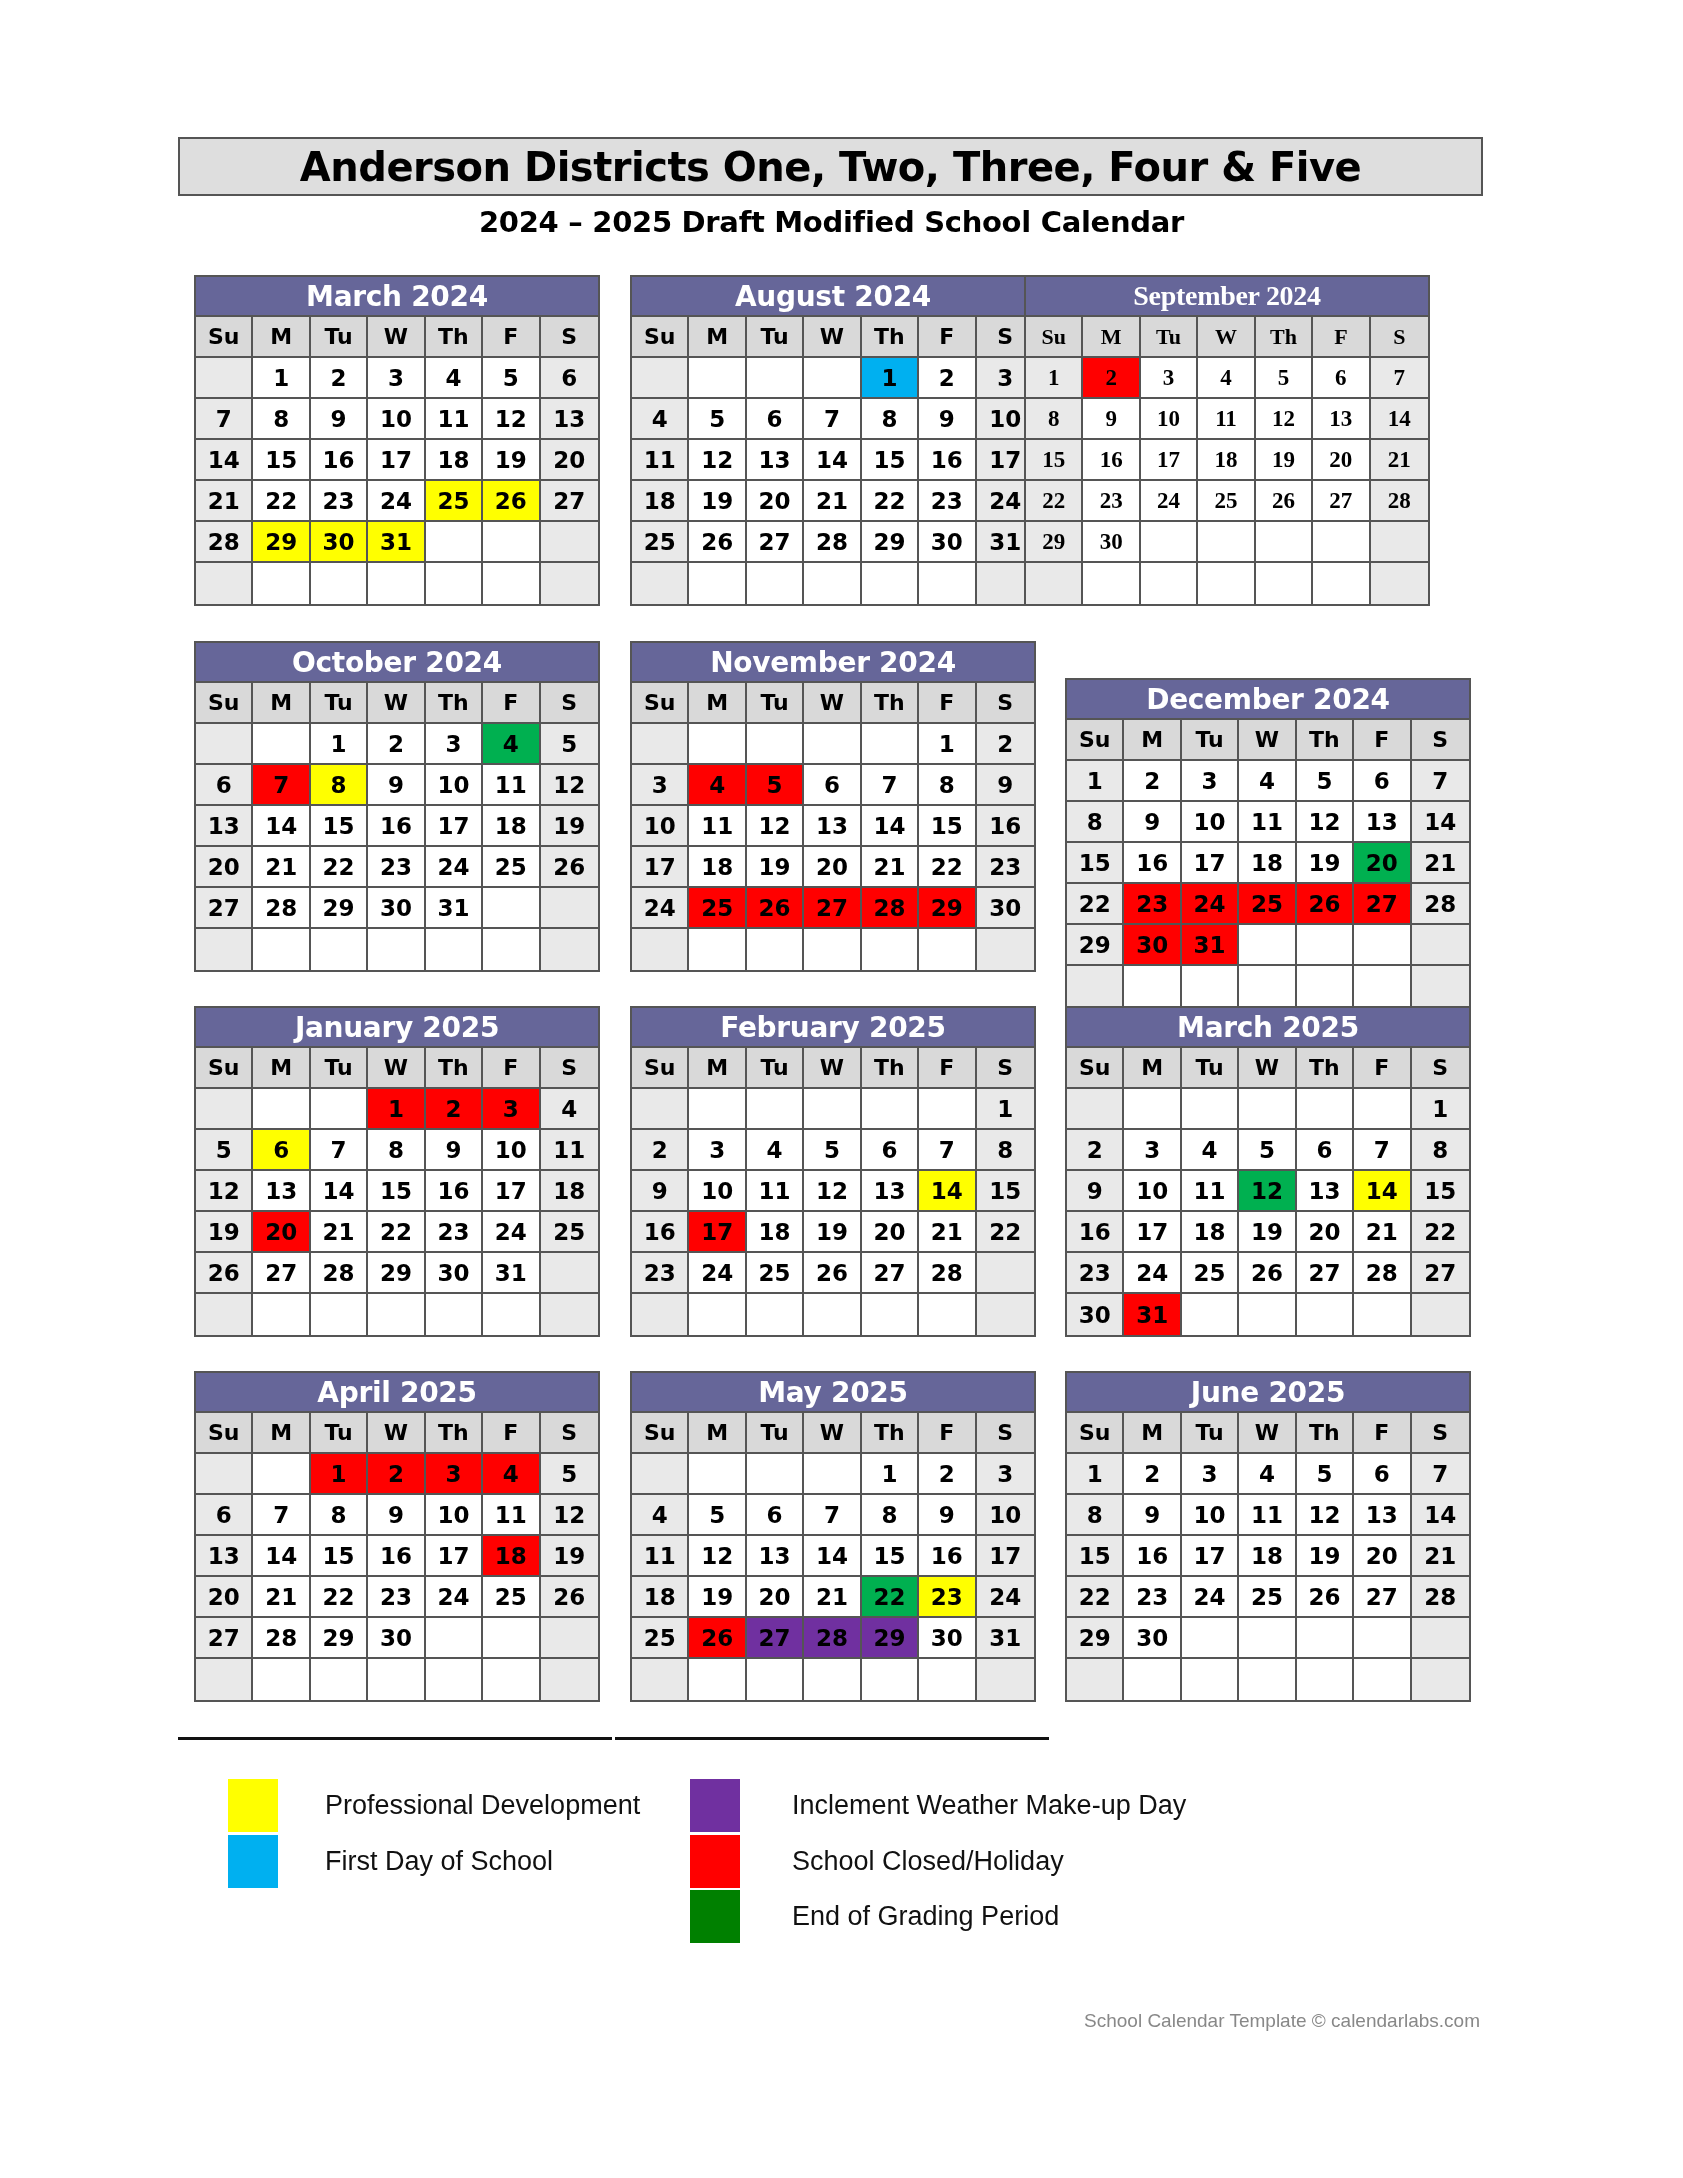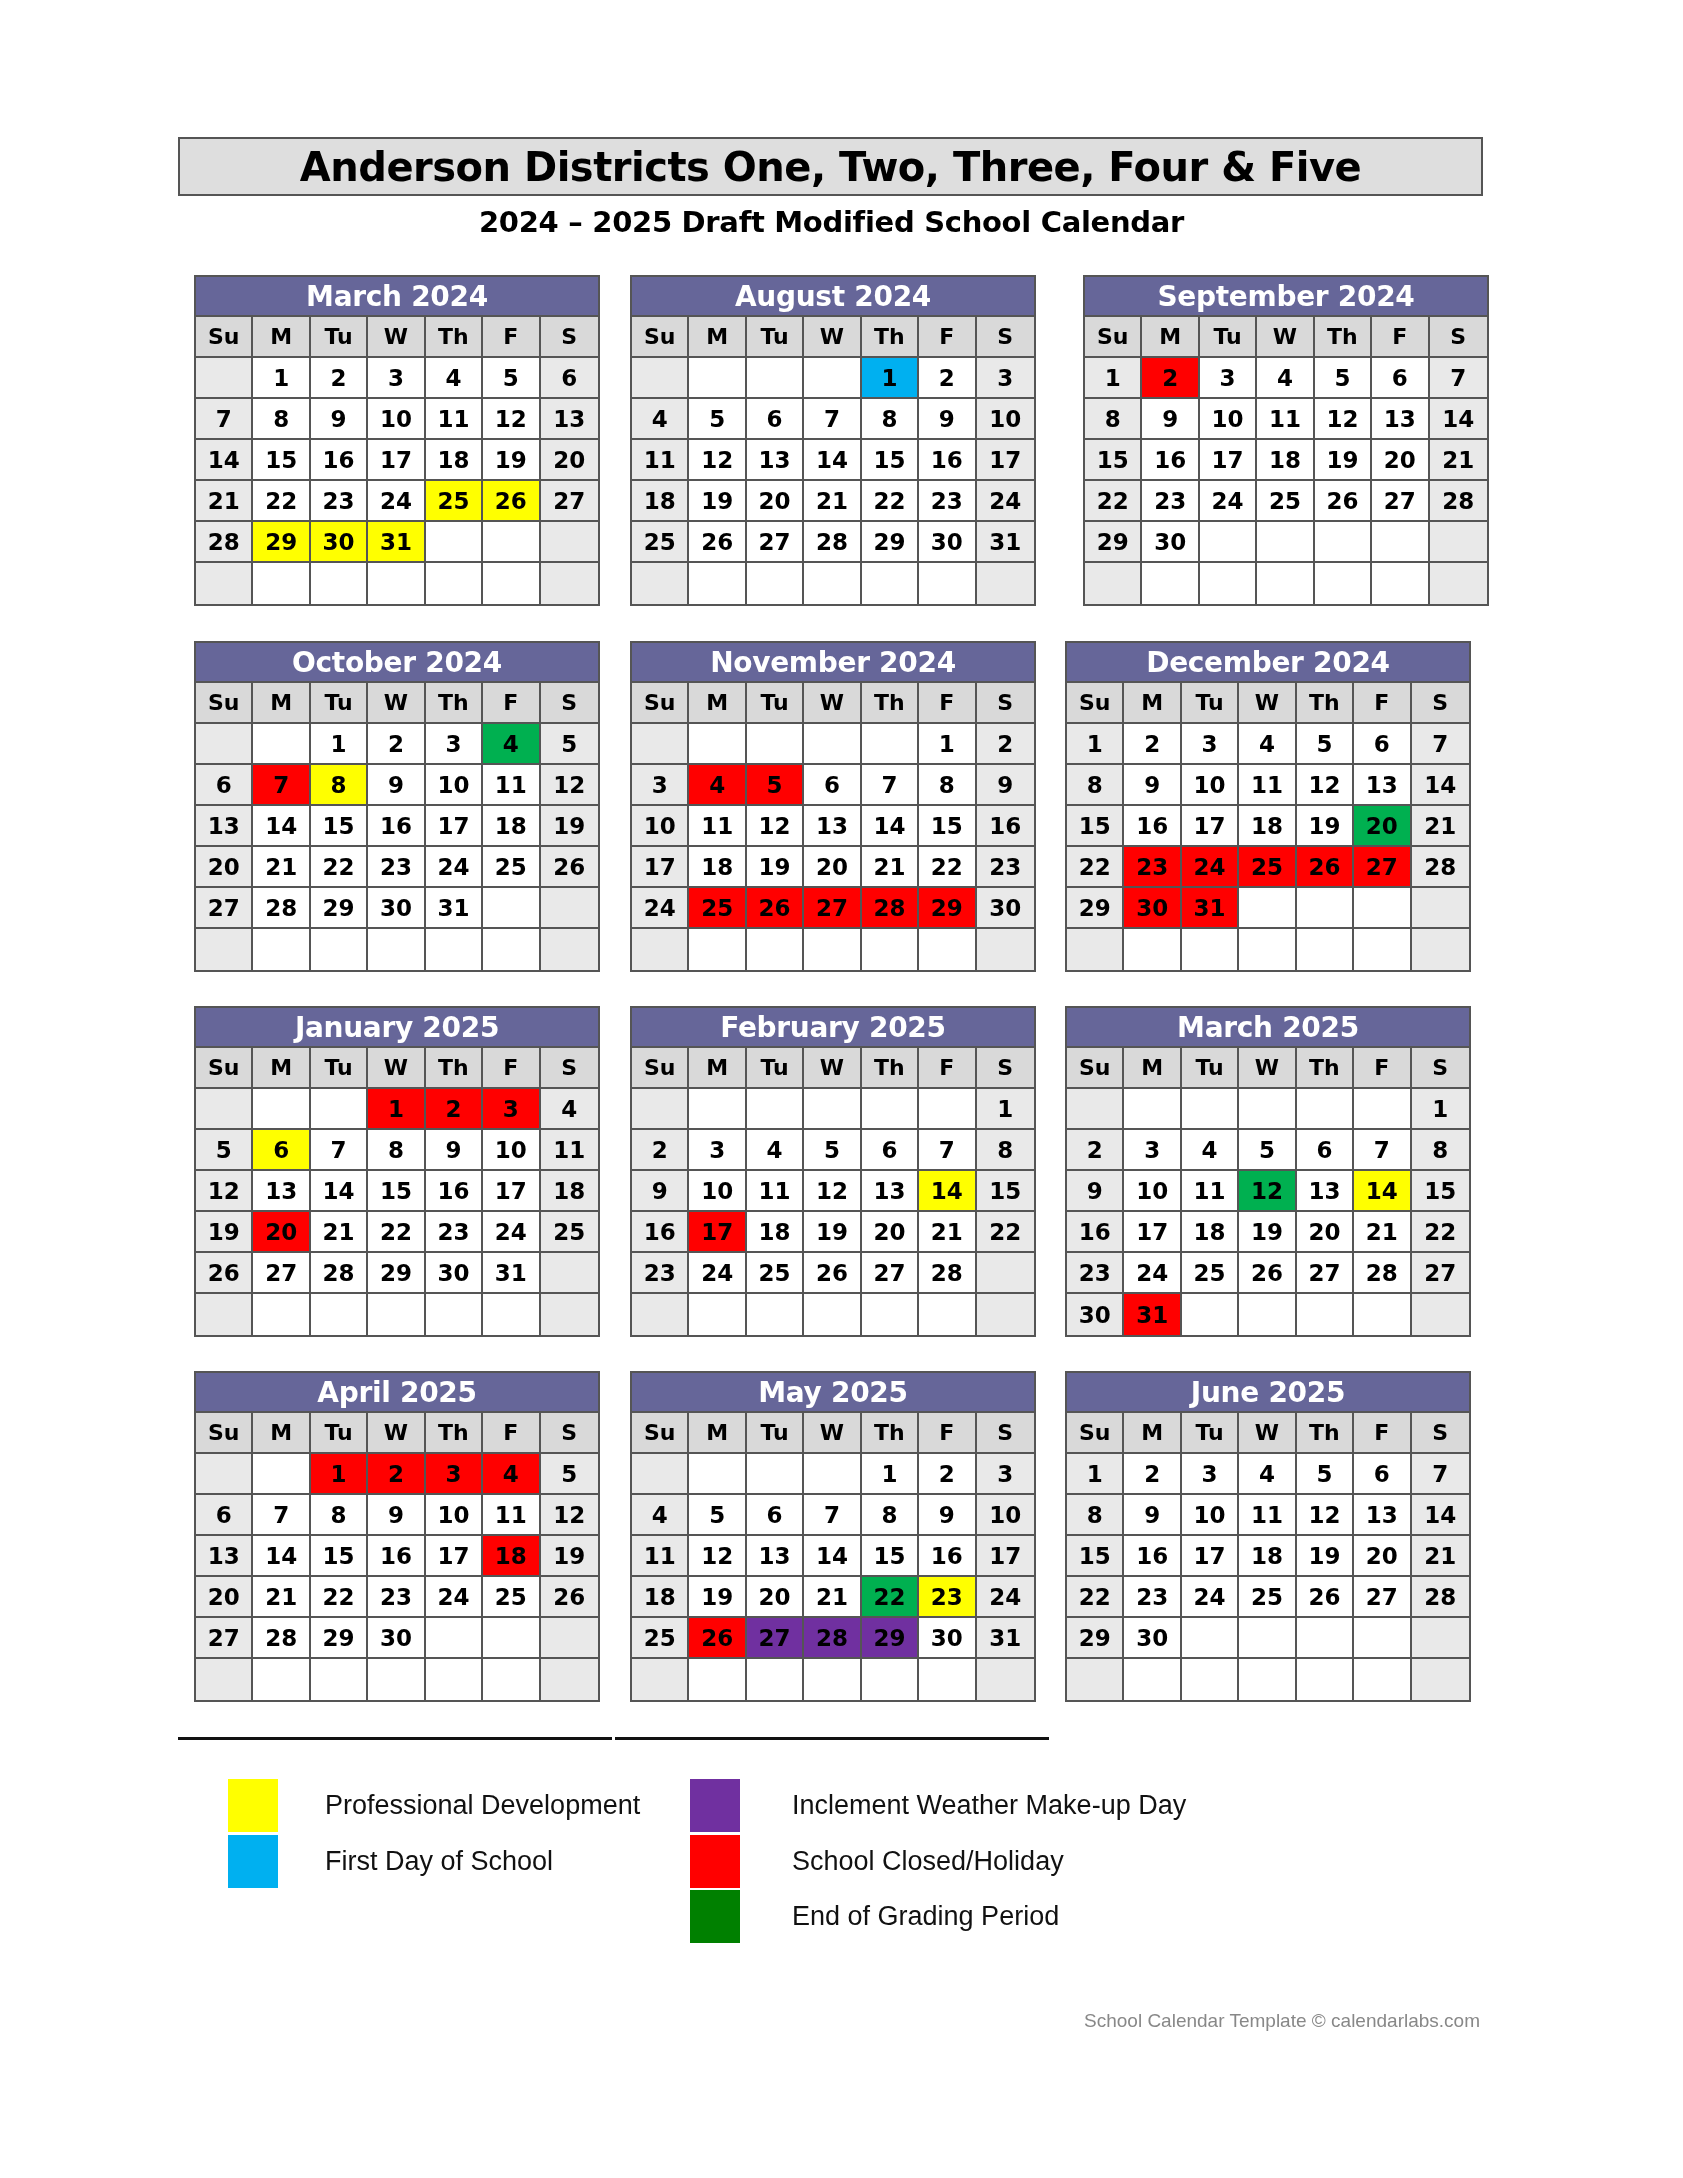--- a/index.html
+++ b/index.html
@@ -149,21 +149,21 @@
         <div class="cell weekend">31</div>
         <div class="cell weekend last-row"></div>
         <div class="cell last-row"></div>
         <div class="cell last-row"></div>
         <div class="cell last-row"></div>
         <div class="cell last-row"></div>
         <div class="cell last-row"></div>
         <div class="cell weekend last-row"></div>
       </div>
     </div>
-    <div class="month" style="left: 1083px; top: 275px;">
+    <div class="month" style="left: 1024px; top: 275px; font-family: Liberation Serif, serif;">
       <div class="month-head">September 2024</div>
       <div class="grid">
         <div class="cell dow">Su</div>
         <div class="cell dow">M</div>
         <div class="cell dow">Tu</div>
         <div class="cell dow">W</div>
         <div class="cell dow">Th</div>
         <div class="cell dow">F</div>
         <div class="cell dow">S</div>
         <div class="cell weekend">1</div>
@@ -311,21 +311,21 @@
         <div class="cell weekend">30</div>
         <div class="cell weekend last-row"></div>
         <div class="cell last-row"></div>
         <div class="cell last-row"></div>
         <div class="cell last-row"></div>
         <div class="cell last-row"></div>
         <div class="cell last-row"></div>
         <div class="cell weekend last-row"></div>
       </div>
     </div>
-    <div class="month" style="left: 1065px; top: 641px;">
+    <div class="month" style="left: 1065px; top: 678px;">
       <div class="month-head">December 2024</div>
       <div class="grid">
         <div class="cell dow">Su</div>
         <div class="cell dow">M</div>
         <div class="cell dow">Tu</div>
         <div class="cell dow">W</div>
         <div class="cell dow">Th</div>
         <div class="cell dow">F</div>
         <div class="cell dow">S</div>
         <div class="cell weekend">1</div>

